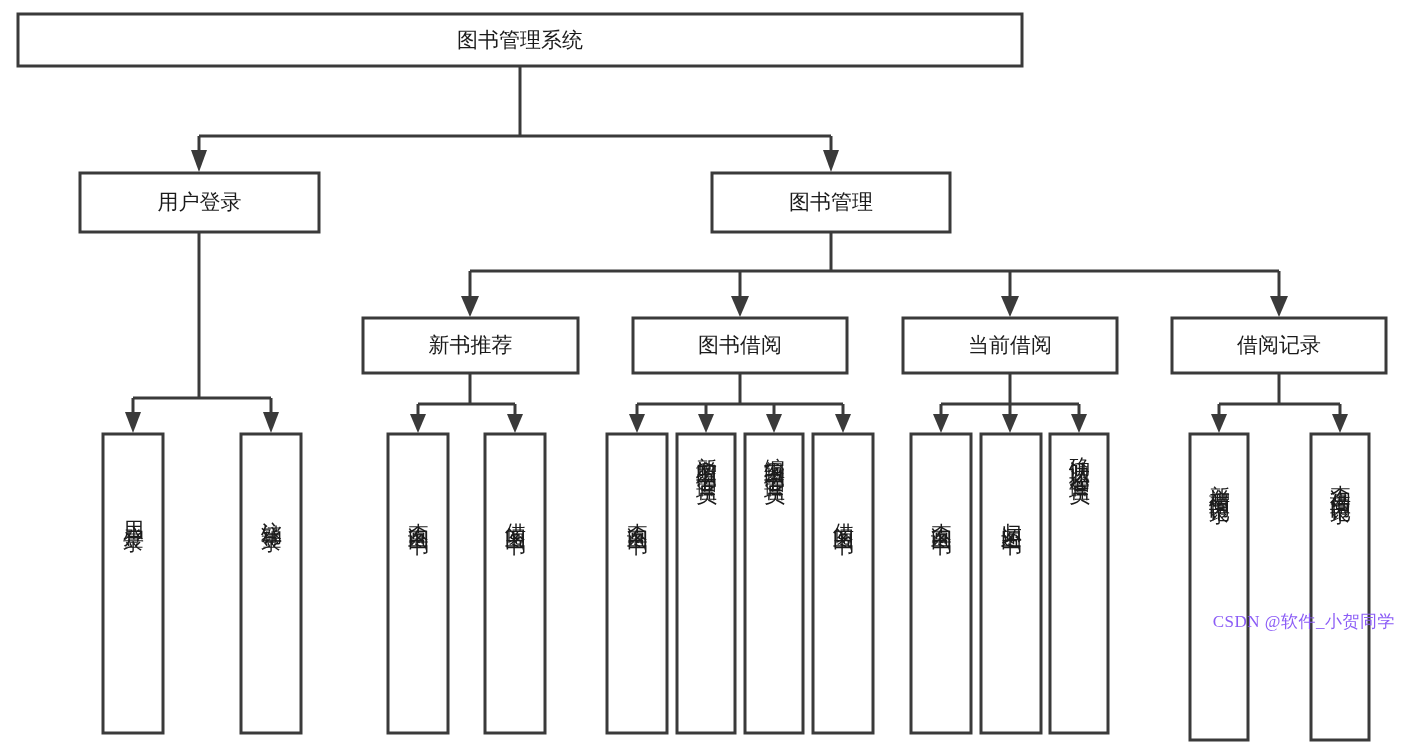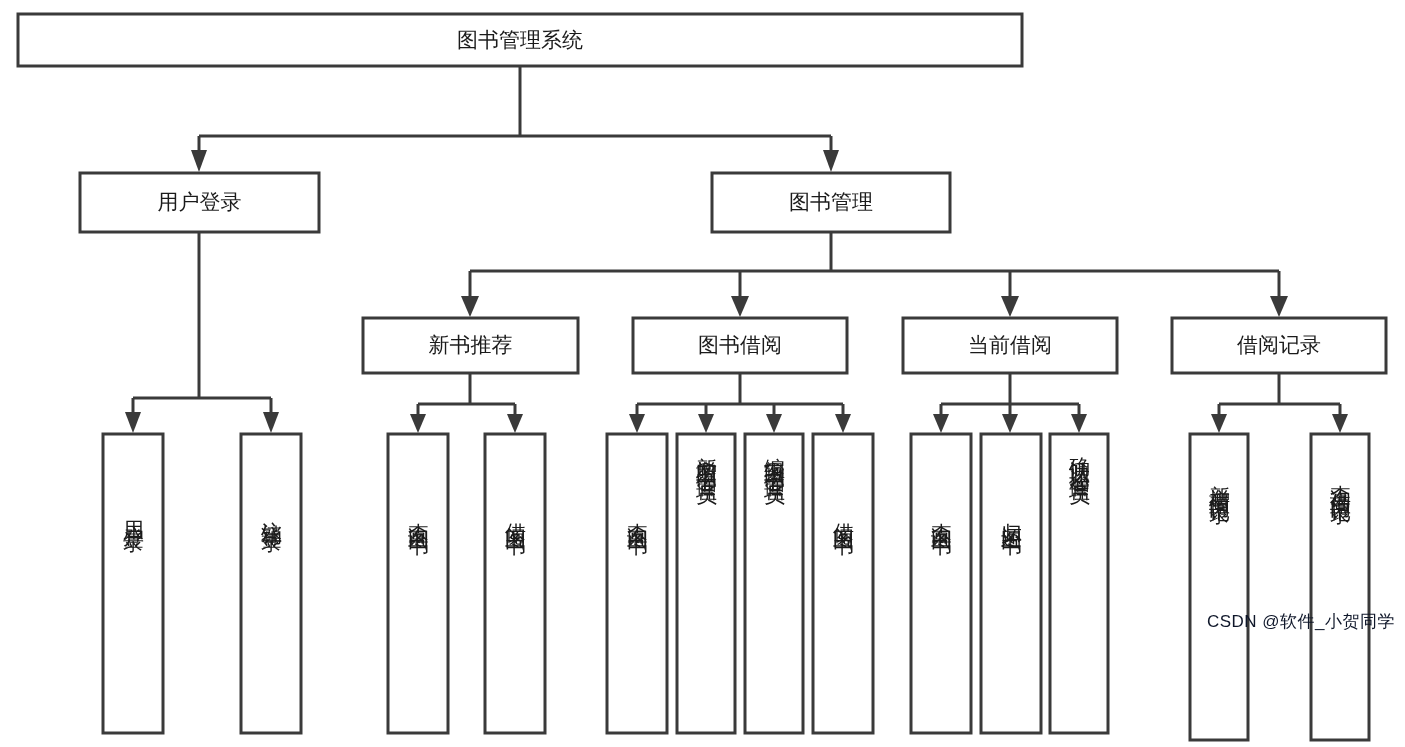--- a/index.html
+++ b/index.html
@@ -26,22 +26,22 @@
   .vert-label{
     writing-mode:vertical-rl;
     text-orientation:upright;
     font-family:"DejaVu Sans","Liberation Sans",sans-serif;
     font-size:21px;color:#1b1b1b;
     line-height:1;letter-spacing:4px;
     white-space:nowrap;
   }
   #watermark{
     position:absolute;right:10px;bottom:4px;
-    font-family:Liberation Sans, sans-serif;
-    font-size:17px;color:#0f172a;
+    font-family:Liberation Serif, serif;
+    font-size:17px;color:#8b5cf6;
     letter-spacing:0.5px;white-space:nowrap;
     user-select:none;
   }
 </style>
 </head>
 <body>
 
 <div id="diagram-root">
 
   <svg id="tree" viewBox="0 0 1405 747">

